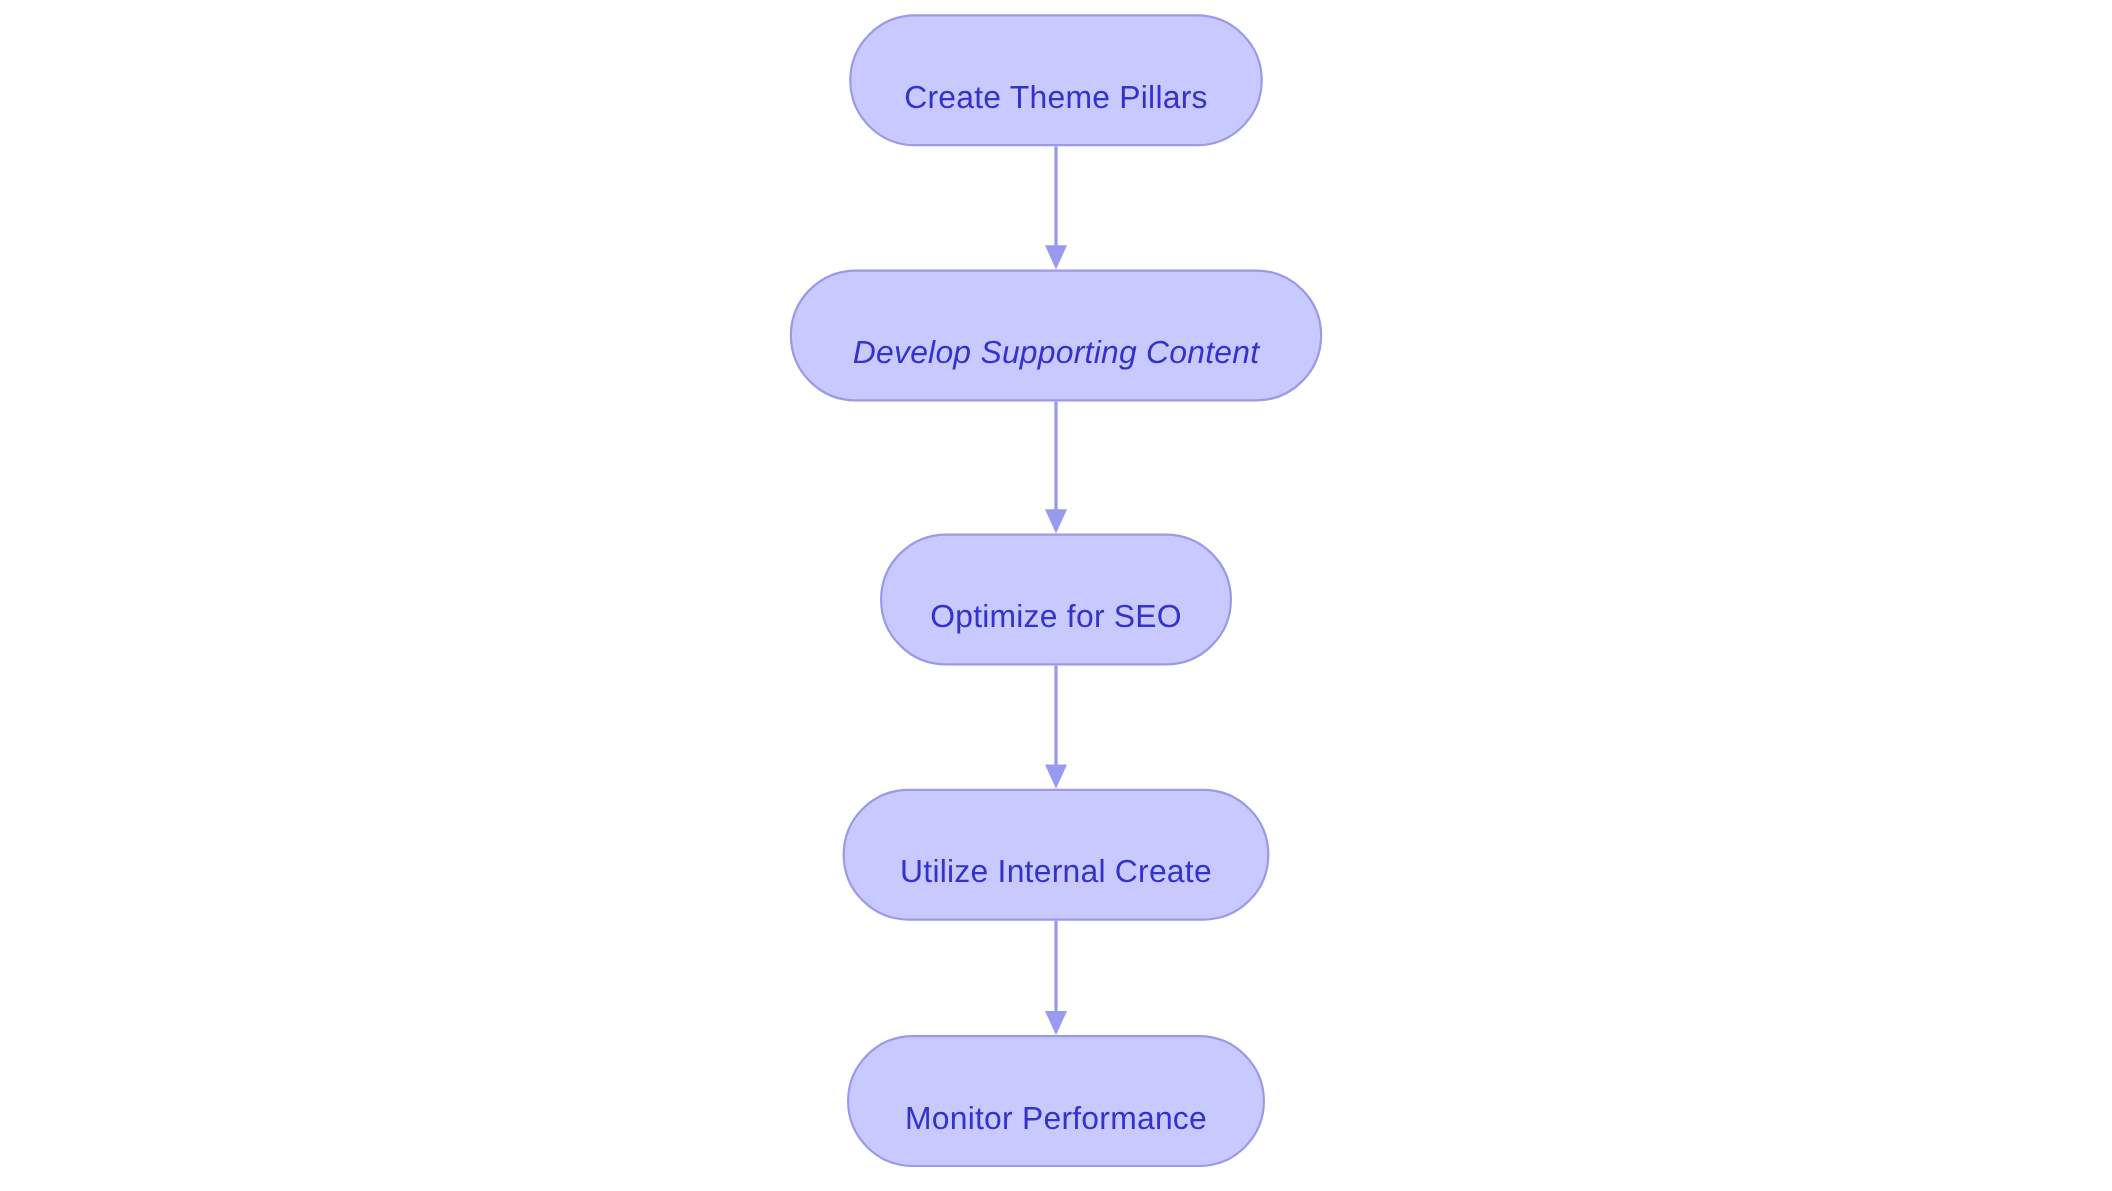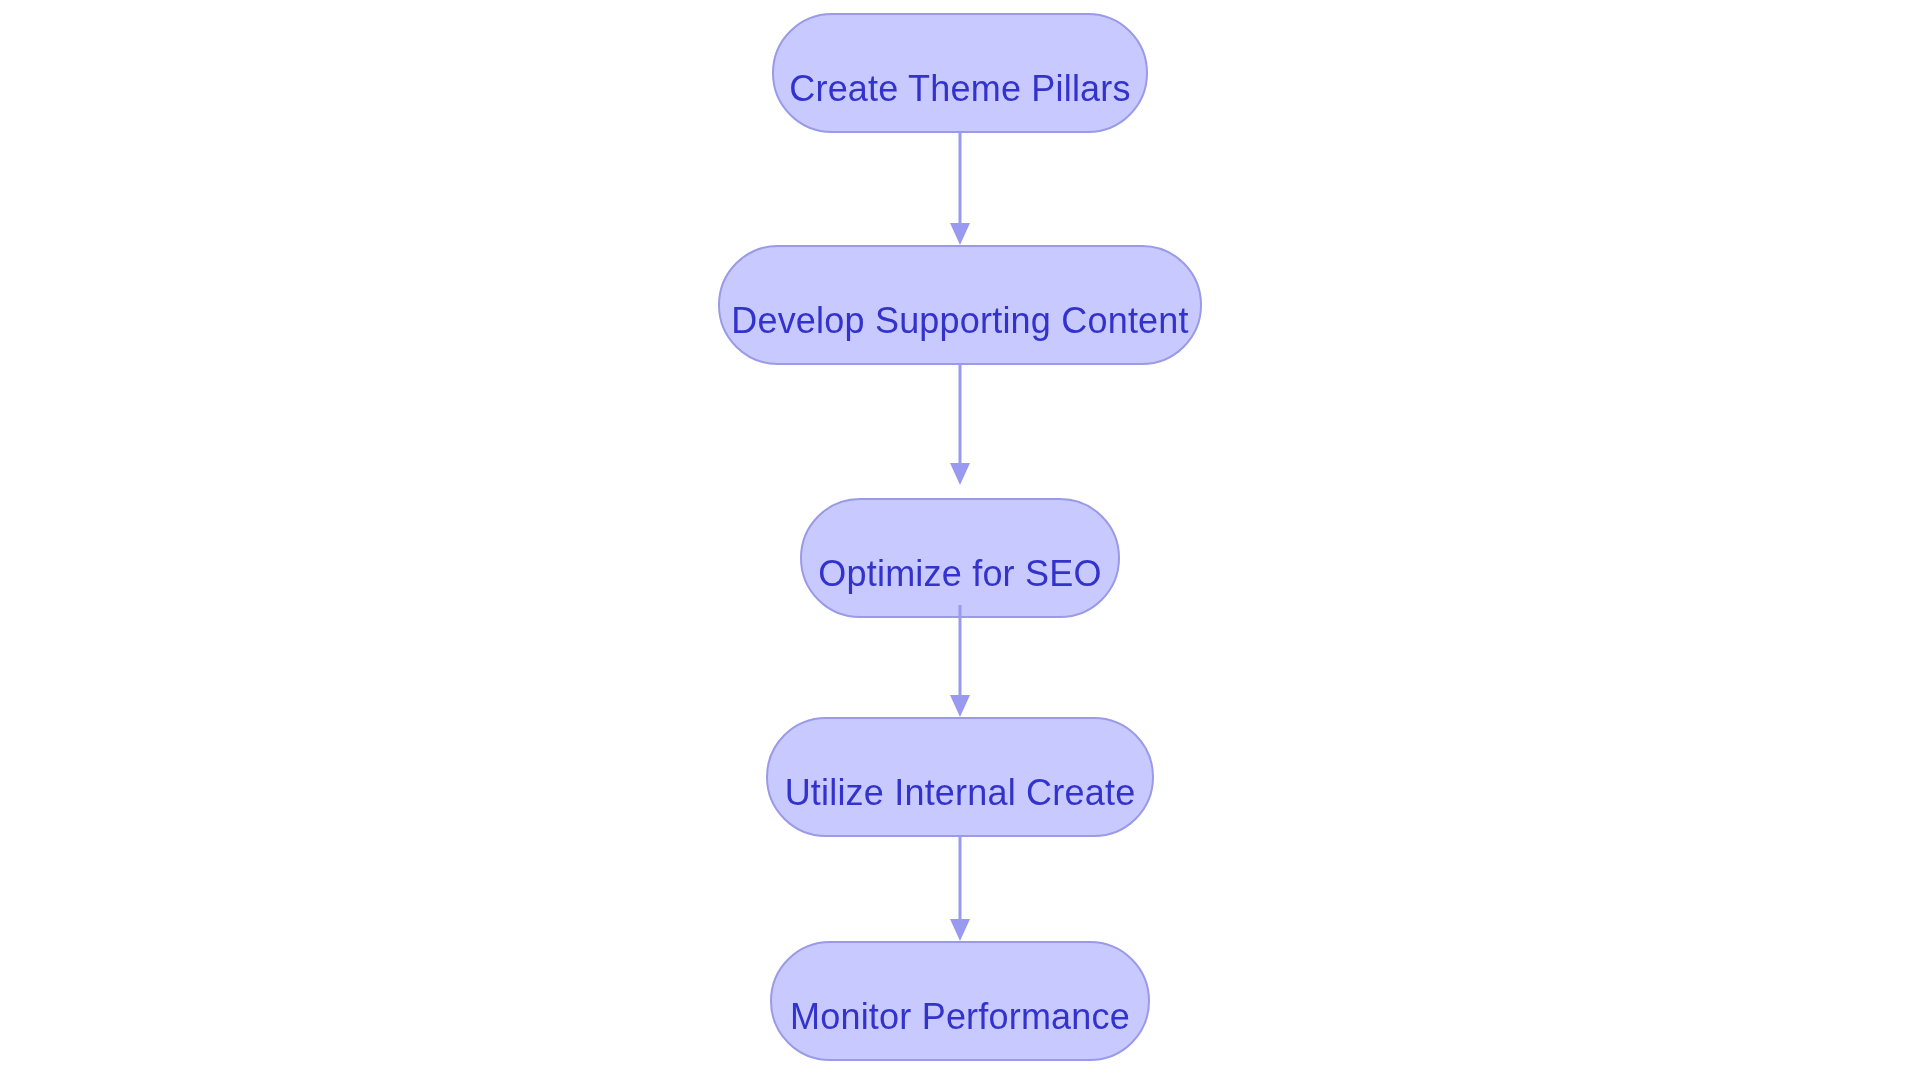--- a/index.html
+++ b/index.html
@@ -31,21 +31,21 @@
     border: 2px solid #9a9ae8;
     border-radius: 60px;
     height: 120px;
     transform: translateX(-50%);
     left: 960px;
   }
 
   .flow-node-label {
     color: #3333cc;
     font-family: "Liberation Sans", sans-serif;
-    font-size: 36px;
+    font-size: 29px;
     font-weight: 400;
     line-height: 1;
     letter-spacing: 0.2px;
     white-space: nowrap;
     text-align: center;
     margin-top: 32px;
   }
 
   .flow-edge {
     position: absolute;
@@ -55,22 +55,22 @@
     pointer-events: none;
   }
 
   .flow-edge svg {
     display: block;
     overflow: visible;
   }
 
   
   #node-1 { top: 13px;  width: 376px; }
-  #node-2 { top: 245px; width: 484px; }
-  #node-3 { top: 498px; width: 320px; }
+  #node-2 { top: 245px; width: 484px; font-style: italic; }
+  #node-3 { top: 485px; width: 320px; }
   #node-4 { top: 717px; width: 388px; }
   #node-5 { top: 941px; width: 380px; }
 
   #edge-1 { top: 133px; height: 112px; }
   #edge-2 { top: 365px; height: 120px; }
   #edge-3 { top: 605px; height: 112px; }
   #edge-4 { top: 837px; height: 104px; }
 </style>
 </head>
 <body>

